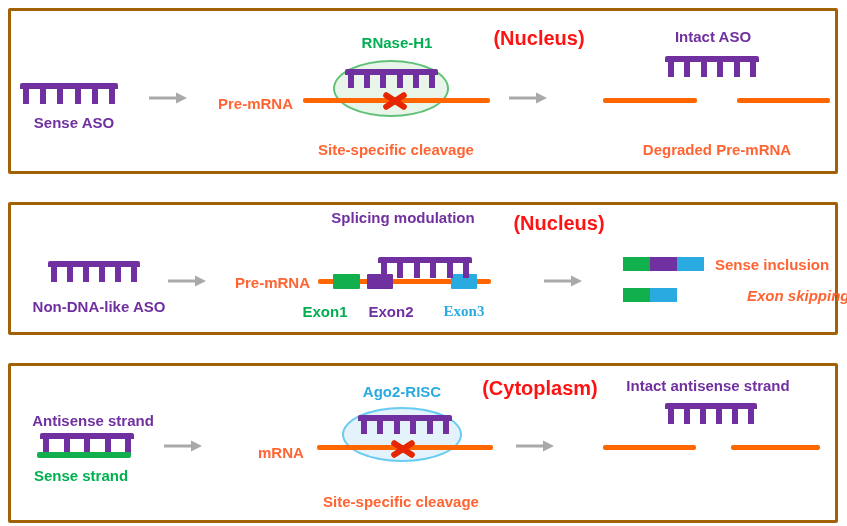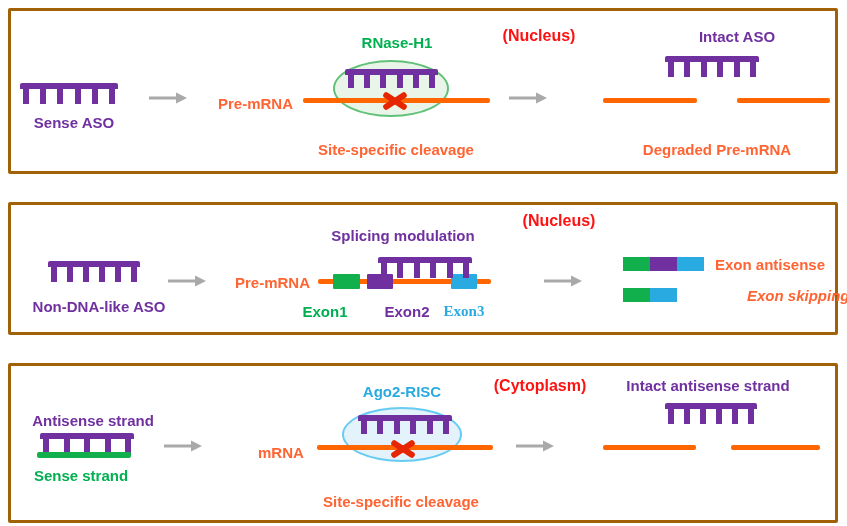--- a/index.html
+++ b/index.html
@@ -11,21 +11,21 @@
   #panel-1{top:8px;height:160px;}
   #panel-2{top:202px;height:127px;}
   #panel-3{top:363px;height:154px;}
 
   .lbl{position:absolute;font-size:15px;white-space:nowrap;line-height:1;}
   .ctr{transform:translateX(-50%);}
   .purple{color:#7030A0;}
   .orangetxt{color:#FF6432;}
   .greentxt{color:#00B050;}
   .bluetxt{color:#29ABE2;}
-  .redtxt{color:#FF1212;font-size:16px;}
+  .redtxt{color:#FF1212;font-size:20px;}
 
   .oline{position:absolute;height:5px;background:#FF6600;border-radius:2px;}
   .gbar{position:absolute;height:6px;background:#11B04C;border-radius:2px;}
 
   .comb{position:absolute;display:flex;justify-content:space-between;
         border-top:6px solid #7030A0;border-radius:2px;padding:0 3px;}
   .tooth{display:block;width:6px;height:15px;background:#7030A0;}
   .comb.small .tooth{height:13px;}
 
   .ellipse{position:absolute;border-radius:50%;}
@@ -41,21 +41,21 @@
   .exon{position:absolute;height:15px;border-radius:1px;}
   .bar{position:absolute;display:flex;}
   .seg{display:block;width:27px;height:14px;}
 </style>
 </head>
 <body>
 
 <div class="panel" id="panel-1">
   <div class="lbl greentxt ctr" style="left:386px;top:24px;">RNase-H1</div>
   <div class="lbl redtxt ctr" style="left:528px;top:17px;">(Nucleus)</div>
-  <div class="lbl purple ctr" style="left:702px;top:18px;margin-left:24px;">Intact ASO</div>
+  <div class="lbl purple ctr" style="left:702px;top:18px;">Intact ASO</div>
 
   <div class="comb" style="left:9px;top:72px;width:92px;">
       <i class="tooth"></i>
       <i class="tooth"></i>
       <i class="tooth"></i>
       <i class="tooth"></i>
       <i class="tooth"></i>
       <i class="tooth"></i>
     </div>
   <div class="lbl purple ctr" style="left:63px;top:104px;">Sense ASO</div>
@@ -94,21 +94,21 @@
       <i class="tooth"></i>
       <i class="tooth"></i>
       <i class="tooth"></i>
     </div>
   <div class="oline" style="left:592px;top:87px;width:94px;"></div>
   <div class="oline" style="left:726px;top:87px;width:93px;"></div>
   <div class="lbl orangetxt ctr" style="left:706px;top:131px;">Degraded Pre-mRNA</div>
 </div>
 
 <div class="panel" id="panel-2">
-  <div class="lbl purple ctr" style="left:392px;top:23px;">Splicing modulation</div>
+  <div class="lbl purple ctr" style="left:392px;top:5px;">Splicing modulation</div>
   <div class="lbl redtxt ctr" style="left:548px;top:8px;">(Nucleus)</div>
 
   <div class="comb" style="left:37px;top:56px;width:86px;">
       <i class="tooth"></i>
       <i class="tooth"></i>
       <i class="tooth"></i>
       <i class="tooth"></i>
       <i class="tooth"></i>
       <i class="tooth"></i>
     </div>
@@ -126,34 +126,34 @@
   <div class="exon" style="left: 440px; top: 69px; width: 26px; background: rgb(41, 171, 226);"></div>
   <div class="comb" style="left:367px;top:52px;width:88px;">
       <i class="tooth"></i>
       <i class="tooth"></i>
       <i class="tooth"></i>
       <i class="tooth"></i>
       <i class="tooth"></i>
       <i class="tooth"></i>
     </div>
   <div class="lbl greentxt ctr" style="left:314px;top:99px;">Exon1</div>
-  <div class="lbl purple ctr" style="left:380px;top:99px;margin-left:16px;">Exon2</div>
+  <div class="lbl purple ctr" style="left:380px;top:99px;">Exon2</div>
   <div class="lbl bluetxt ctr" style="left:453px;top:99px;font-family:Liberation Serif, serif;">Exon3</div>
 
   <svg class="arrow" style="left:532px;top:70px;" width="40" height="12" viewBox="0 0 40 12">
     <line x1="1" y1="6" x2="28" y2="6" stroke="#A9A9A9" stroke-width="3"></line>
     <polygon points="28,0.5 39,6 28,11.5" fill="#A9A9A9"></polygon>
   </svg>
 
   <div class="bar" style="left:612px;top:52px;">
     <span class="seg" style="background: rgb(17, 176, 76);"></span>
     <span class="seg" style="background: rgb(112, 48, 160);"></span>
     <span class="seg" style="background: rgb(41, 171, 226);"></span>
   </div>
-  <div class="lbl orangetxt" style="left:704px;top:52px;">Exon antisense</div>
+  <div class="lbl orangetxt" style="left:704px;top:52px;">Sense inclusion</div>
 
   <div class="bar" style="left:612px;top:83px;">
     <span class="seg" style="background: rgb(17, 176, 76);"></span>
     <span class="seg" style="background: rgb(41, 171, 226);"></span>
   </div>
   <div class="lbl orangetxt" style="left:736px;top:83px;font-style:italic;">Exon skipping</div>
 </div>
 
 <div class="panel" id="panel-3">
   <div class="lbl bluetxt ctr" style="left:391px;top:18px;">Ago2-RISC</div>

